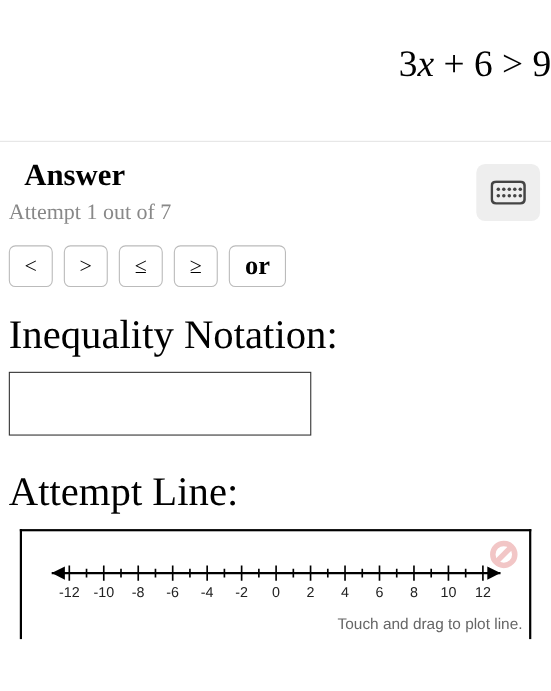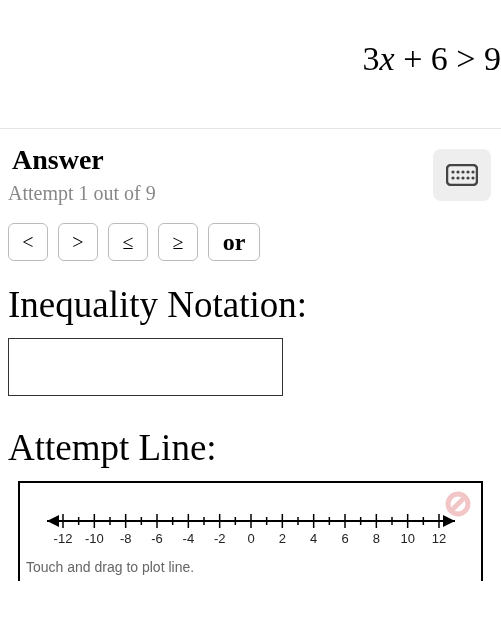--- a/index.html
+++ b/index.html
@@ -19,21 +19,21 @@
   }
   .problem-area .var { font-style: italic; }
   .lower {
     border-top: 1px solid #e5e5e5;
     padding: 15px 8px 0;
     position: relative;
   }
   .answer-title {
     font-size: 28px;
     font-weight: bold;
-    margin: 0 4px 6px;
+    margin: 0 14px 6px;
     font-family: Georgia, serif;
   }
   .attempt {
     color: #888;
     font-size: 20px;
     margin-bottom: 18px;
   }
   .kbd-btn {
     position: absolute;
     right: 10px;
@@ -86,37 +86,37 @@
     padding: 10px 6px 6px;
     position: relative;
   }
   .forbid-icon {
     position: absolute;
     right: 10px;
     top: 8px;
   }
   .nl-svg { display: block; margin: 0 auto; }
   .hint {
-    text-align: left;
+    text-align: right;
     font-size: 14px;
     color: #666;
     font-family: -apple-system, Arial, sans-serif;
     margin-top: 6px;
   }
 </style>
 </head>
 <body>
 
 <div class="problem-area">
   <span>3</span><span class="var">x</span><span> + 6</span><span> &gt; </span><span>9</span>
 </div>
 
 <div class="lower">
   <div class="answer-title">Answer</div>
-  <div class="attempt">Attempt 1 out of 9</div>
+  <div class="attempt">Attempt 1 out of 7</div>
 
   <div class="kbd-btn">
     <svg width="32" height="22" viewBox="0 0 32 22">
       <rect x="1" y="1" width="30" height="20" rx="4" fill="none" stroke="#444" stroke-width="2.5"></rect>
       <circle cx="7" cy="8" r="1.6" fill="#444"></circle>
         <circle cx="12" cy="8" r="1.6" fill="#444"></circle>
       <circle cx="17" cy="8" r="1.6" fill="#444"></circle>
         <circle cx="22" cy="8" r="1.6" fill="#444"></circle>
       <circle cx="27" cy="8" r="1.6" fill="#444"></circle>
       <circle cx="7" cy="14" r="1.6" fill="#444"></circle>

